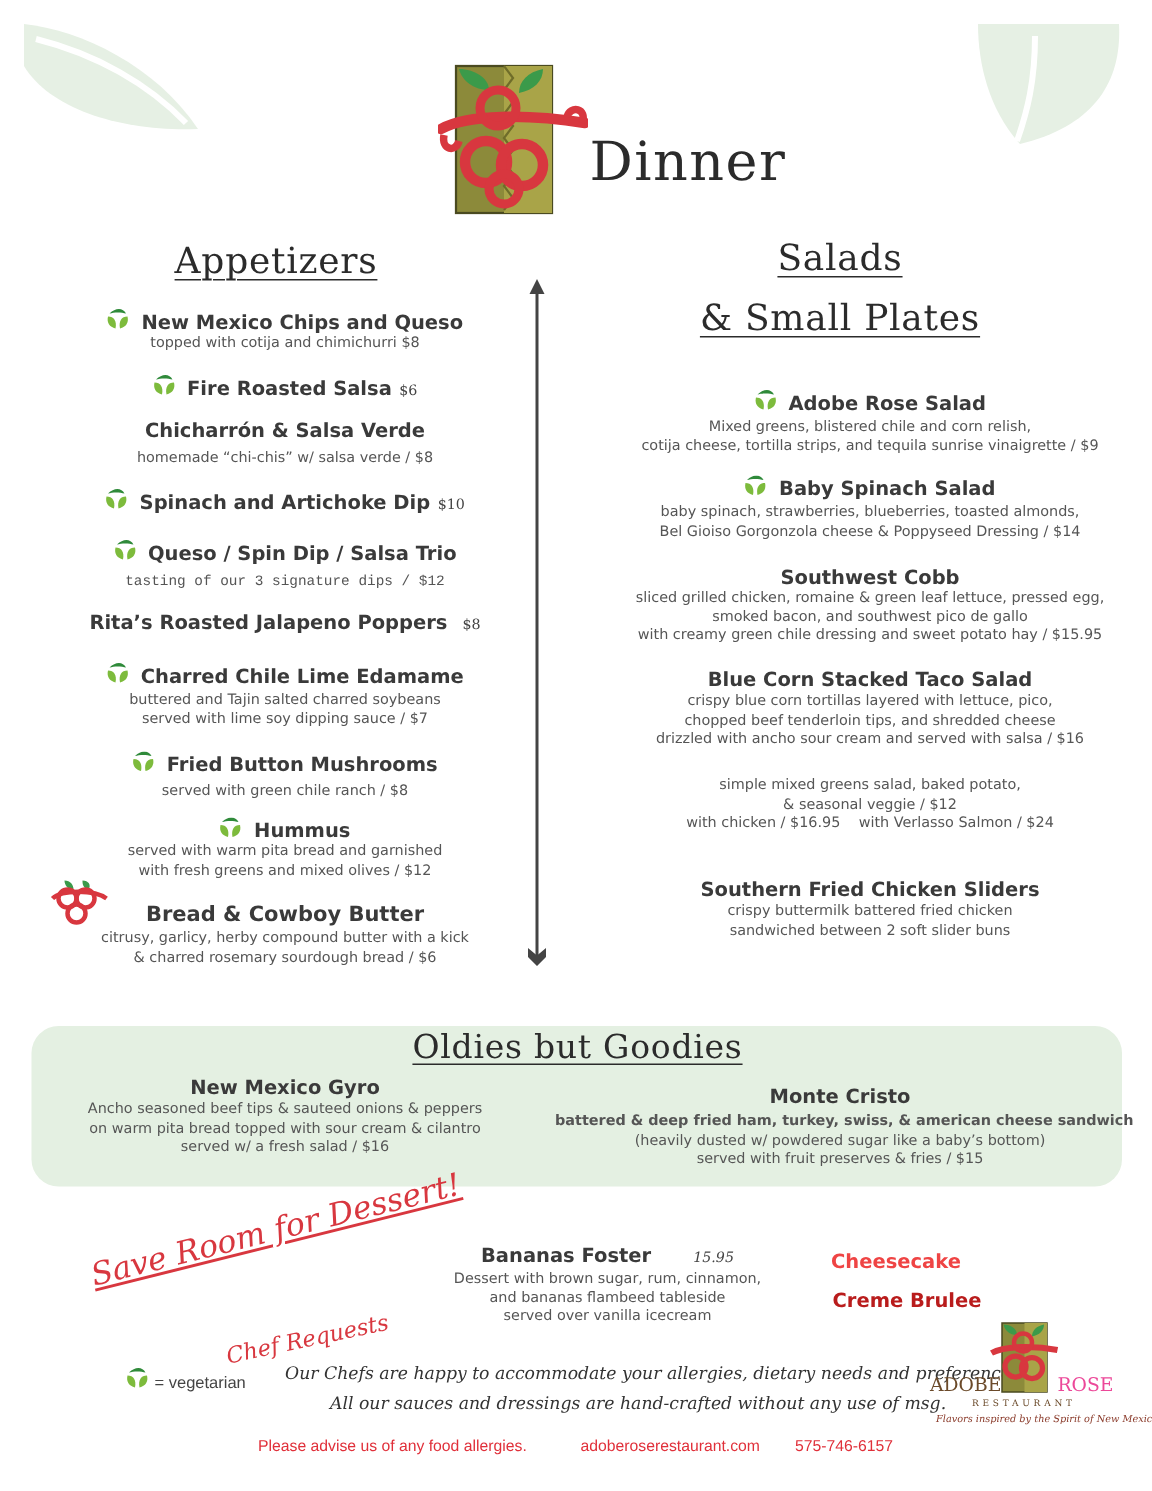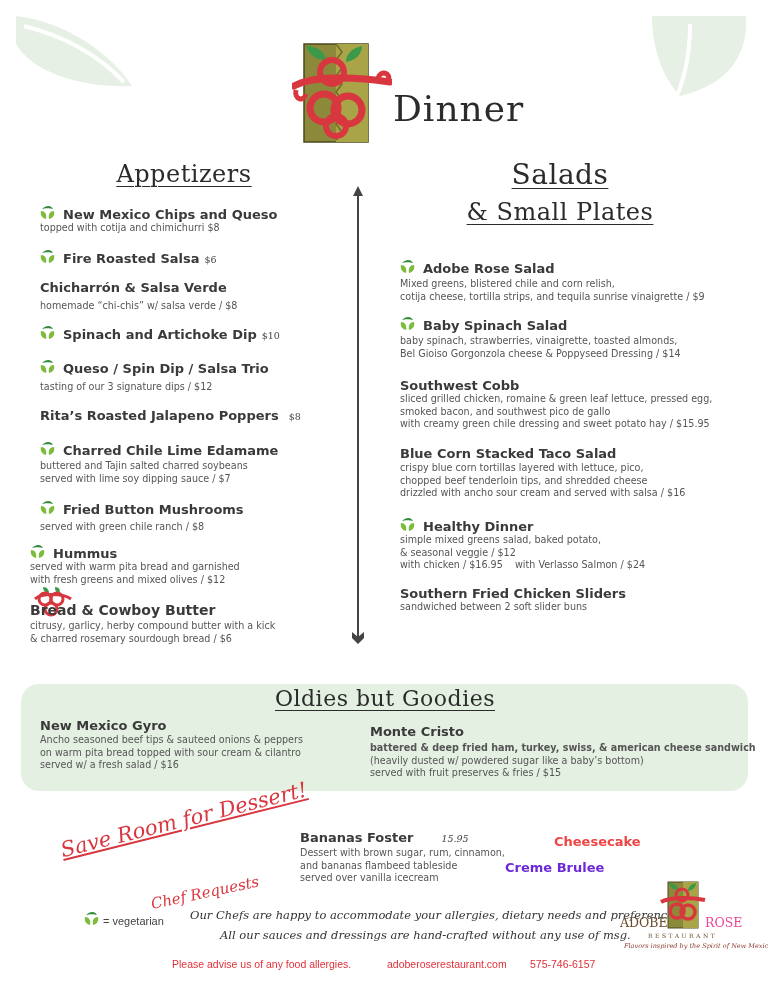--- a/index.html
+++ b/index.html
@@ -4,21 +4,21 @@
 <style>
   html, body { margin:0; padding:0; }
   body { width:768px; height:994px; background:#ffffff; position:relative; overflow:hidden;
          font-family:"DejaVu Sans", sans-serif; color:#3a3a3a; }
   .abs { position:absolute; }
   .leaf-bg { position:absolute; }
   .script { font-family:"DejaVu Serif", serif; font-style:italic; }
   .sec-title { font-family:"DejaVu Serif", serif; font-weight:normal; color:#2b2b2b;
                text-decoration:underline; text-decoration-thickness:1px; text-underline-offset:4px;
                text-align:center; position:absolute; letter-spacing:0.5px; }
-  .item { position:absolute; text-align:left; }
+  .item { position:absolute; text-align:center; }
   .item .name { font-weight:bold; font-size:13px; color:#3a3a3a; white-space:nowrap; }
   .item .price-inline { font-weight:normal; font-size:9.5px; color:#444; margin-left:5px; font-family:"DejaVu Serif", serif; }
   .item .desc { font-size:9.6px; color:#555; line-height:12.5px; white-space:nowrap; }
   .veg { display:inline-block; width:15px; height:14px; vertical-align:-1px; margin-right:8px; }
   .divider-arrow { position:absolute; left:357px; top:192px; width:2px; height:448px; background:#444; }
   .oldies { position:absolute; left:21px; top:684px; width:727px; height:107px; background:#e4f0e2; border-radius:18px; }
   .red { color:#d8373f; }
   .footer-link { position:absolute; font-size:10.5px; color:#e0303a; font-family:"Liberation Sans", sans-serif; white-space:nowrap; }
 </style>
 </head>
@@ -80,21 +80,21 @@
         <path d="M14 5 C10 5 8 8 9 13 C13 12 15 9 14 5Z" fill="#7dbb3c"></path>
       </svg><span>Spinach and Artichoke Dip</span><span class="price-inline">$10</span></div>
 </div>
 
 <div class="item" style="left:40px;top:360px;width:300px;">
   <div class="name"><svg class="veg" viewBox="0 0 15 14">
         <path d="M2 3 C6 -1 11 -1 13 3 C10 2 5 2 2 3Z" fill="#2f8a3a"></path>
         <path d="M1 5 C5 5 7 8 6 13 C2 12 0 9 1 5Z" fill="#7dbb3c"></path>
         <path d="M14 5 C10 5 8 8 9 13 C13 12 15 9 14 5Z" fill="#7dbb3c"></path>
       </svg><span>Queso / Spin Dip / Salsa Trio</span></div>
-  <div class="desc" style="margin-top:5px;">tasting of our 3 signature dips / $12</div>
+  <div class="desc" style="margin-top:5px;font-family:Liberation Mono, monospace;">tasting of our 3 signature dips / $12</div>
 </div>
 
 <div class="item" style="left:40px;top:408px;width:300px;">
   <div class="name"><span>Rita’s Roasted Jalapeno Poppers</span><span class="price-inline" style="margin-left:10px">$8</span></div>
 </div>
 
 <div class="item" style="left:40px;top:442px;width:300px;">
   <div class="name"><svg class="veg" viewBox="0 0 15 14">
         <path d="M2 3 C6 -1 11 -1 13 3 C10 2 5 2 2 3Z" fill="#2f8a3a"></path>
         <path d="M1 5 C5 5 7 8 6 13 C2 12 0 9 1 5Z" fill="#7dbb3c"></path>
@@ -138,70 +138,66 @@
 </div>
 
 <div class="divider-arrow"></div>
 <svg class="abs" style="left:352px;top:186px" width="12" height="10" viewBox="0 0 12 10">
     <path d="M6 0 L11 10 L1 10 Z" fill="#444"></path>
   </svg>
 <svg class="abs" style="left:351px;top:632px" width="14" height="14" viewBox="0 0 14 14">
     <path d="M1 0 L7 5 L13 0 L13 6 L7 12 L1 6 Z" fill="#444"></path>
   </svg>
 
-<div class="sec-title" style="left:490px;top:158px;width:140px;font-size:28px;">Salads</div>
+<div class="sec-title" style="left:490px;top:158px;width:140px;font-size:24px;">Salads</div>
 <div class="sec-title" style="left:460px;top:198px;width:200px;font-size:24px;">&amp; Small Plates</div>
 
 <div class="item" style="left:400px;top:260px;width:360px;">
   <div class="name"><svg class="veg" viewBox="0 0 15 14">
         <path d="M2 3 C6 -1 11 -1 13 3 C10 2 5 2 2 3Z" fill="#2f8a3a"></path>
         <path d="M1 5 C5 5 7 8 6 13 C2 12 0 9 1 5Z" fill="#7dbb3c"></path>
         <path d="M14 5 C10 5 8 8 9 13 C13 12 15 9 14 5Z" fill="#7dbb3c"></path>
       </svg><span>Adobe Rose Salad</span></div>
   <div class="desc" style="margin-top:2px;">Mixed greens, blistered chile and corn relish,</div>
   <div class="desc">cotija cheese, tortilla strips, and tequila sunrise vinaigrette / $9</div>
 </div>
 
 <div class="item" style="left:400px;top:317px;width:360px;">
   <div class="name"><svg class="veg" viewBox="0 0 15 14">
         <path d="M2 3 C6 -1 11 -1 13 3 C10 2 5 2 2 3Z" fill="#2f8a3a"></path>
         <path d="M1 5 C5 5 7 8 6 13 C2 12 0 9 1 5Z" fill="#7dbb3c"></path>
         <path d="M14 5 C10 5 8 8 9 13 C13 12 15 9 14 5Z" fill="#7dbb3c"></path>
       </svg><span>Baby Spinach Salad</span></div>
-  <div class="desc" style="margin-top:2px;">baby spinach, strawberries, vinaigrette, toasted almonds,</div>
+  <div class="desc" style="margin-top:2px;">baby spinach, strawberries, blueberries, toasted almonds,</div>
   <div class="desc">Bel Gioiso Gorgonzola cheese &amp; Poppyseed Dressing  / $14</div>
 </div>
 
 <div class="item" style="left:400px;top:378px;width:360px;">
   <div class="name">Southwest Cobb</div>
   <div class="desc">sliced grilled chicken, romaine &amp; green leaf lettuce, pressed egg,</div>
   <div class="desc">smoked bacon, and southwest pico de gallo</div>
   <div class="desc">with creamy green chile dressing and sweet potato hay / $15.95</div>
 </div>
 
 <div class="item" style="left:400px;top:446px;width:360px;">
   <div class="name">Blue Corn Stacked Taco Salad</div>
   <div class="desc" style="margin-top:1px;">crispy blue corn tortillas layered with lettuce, pico,</div>
   <div class="desc">chopped beef tenderloin tips, and shredded cheese</div>
   <div class="desc">drizzled with ancho sour cream and served with salsa / $16</div>
 </div>
 
 <div class="item" style="left:400px;top:518px;width:360px;">
-  <div class="name"><svg class="veg" viewBox="0 0 15 14">
-        <path d="M2 3 C6 -1 11 -1 13 3 C10 2 5 2 2 3Z" fill="#2f8a3a"></path>
-        <path d="M1 5 C5 5 7 8 6 13 C2 12 0 9 1 5Z" fill="#7dbb3c"></path>
-        <path d="M14 5 C10 5 8 8 9 13 C13 12 15 9 14 5Z" fill="#7dbb3c"></path>
-      </svg><span>Healthy Dinner</span></div>
   <div class="desc">simple mixed greens salad, baked potato,</div>
   <div class="desc">&amp; seasonal veggie / $12</div>
   <div class="desc" style="white-space:pre;">with chicken / $16.95    with Verlasso Salmon / $24</div>
 </div>
 
 <div class="item" style="left:400px;top:586px;width:360px;">
   <div class="name">Southern Fried Chicken Sliders</div>
+  <div class="desc" style="margin-top:1px;">crispy buttermilk battered fried chicken</div>
   <div class="desc">sandwiched between 2 soft slider buns</div>
 </div>
 
 <div class="oldies"></div>
 <div class="sec-title" style="left:250px;top:686px;width:270px;font-size:22px;">Oldies but Goodies</div>
 
 <div class="item" style="left:40px;top:718px;width:300px;">
   <div class="name">New Mexico Gyro</div>
   <div class="desc" style="margin-top:1px;">Ancho seasoned beef tips &amp; sauteed onions &amp; peppers</div>
   <div class="desc">on warm pita bread topped with sour cream &amp; cilantro</div>
@@ -218,21 +214,21 @@
 <div class="abs script red" style="left:64px;top:838px;font-size:21px;transform:rotate(-14deg);transform-origin:left bottom;text-decoration:underline;white-space:nowrap;">Save Room for Dessert!</div>
 
 <div class="item" style="left:300px;top:830px;width:210px;">
   <div class="name"><span>Bananas Foster</span><span class="price-inline" style="margin-left:28px;font-style:italic;">15.95</span></div>
   <div class="desc" style="margin-top:2px;">Dessert with brown sugar, rum, cinnamon,</div>
   <div class="desc">and bananas flambeed tableside</div>
   <div class="desc">served over vanilla icecream</div>
 </div>
 
 <div class="abs" style="left:554px;top:834px;font-weight:bold;font-size:13px;color:#ef4444;">Cheesecake</div>
-<div class="abs" style="left:505px;top:860px;font-weight:bold;font-size:13px;color:#6d28d9;">Creme Brulee</div>
+<div class="abs" style="left:555px;top:860px;font-weight:bold;font-size:13px;color:#b91c1c;">Creme Brulee</div>
 
 <div class="abs script red" style="left:153px;top:895px;font-size:15px;transform:rotate(-12deg);transform-origin:left bottom;white-space:nowrap;">Chef Requests</div>
 <div class="abs script" style="left:190px;top:908px;font-size:11.5px;color:#333;white-space:nowrap;">Our Chefs are happy to accommodate your allergies, dietary needs and preferences.</div>
 <div class="abs script" style="left:220px;top:928px;font-size:11.5px;color:#333;white-space:nowrap;">All our sauces and dressings are hand-crafted without any use of msg.</div>
 
 <div class="abs" style="left:84px;top:912px;font-size:11px;color:#444;white-space:nowrap;font-family:'Liberation Sans',sans-serif;">
   <svg class="veg" style="margin-right:4px" viewBox="0 0 15 14">
       <path d="M2 3 C6 -1 11 -1 13 3 C10 2 5 2 2 3Z" fill="#2f8a3a"></path>
       <path d="M1 5 C5 5 7 8 6 13 C2 12 0 9 1 5Z" fill="#7dbb3c"></path>
       <path d="M14 5 C10 5 8 8 9 13 C13 12 15 9 14 5Z" fill="#7dbb3c"></path>

